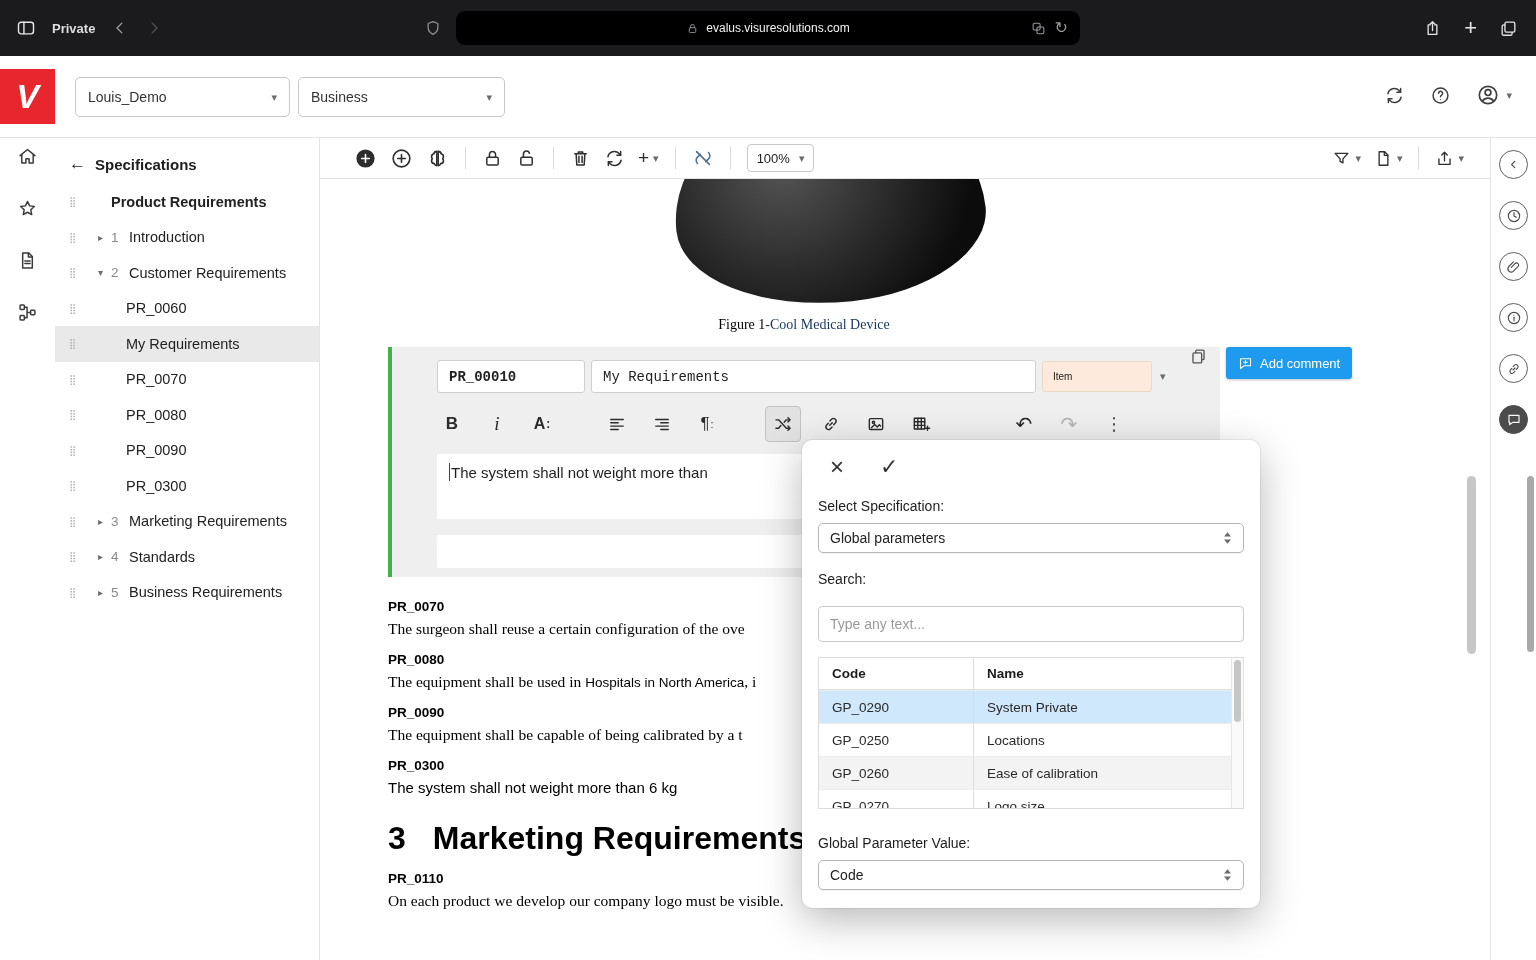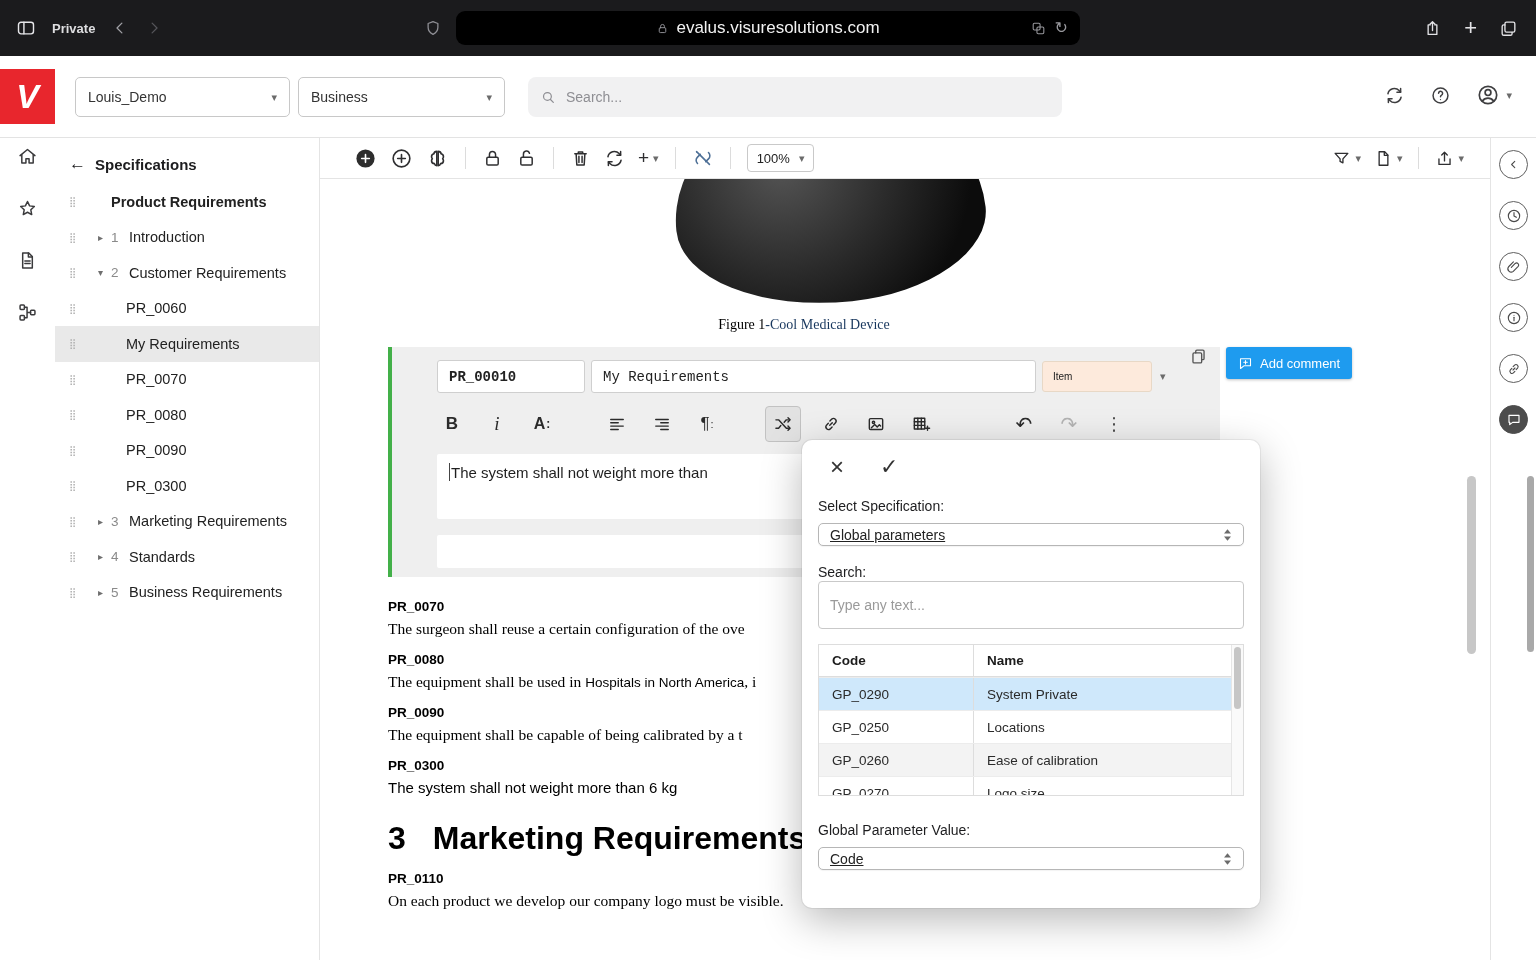--- a/index.html
+++ b/index.html
@@ -9,21 +9,21 @@
   svg.ic { fill:none; stroke:currentColor; stroke-width:1.7; stroke-linecap:round; stroke-linejoin:round; display:block; }
 
   
   .chrome { position:absolute; top:0; left:0; right:0; height:56px; background:#1b1b1d; color:#e7e7ea; }
   .chrome-left { position:absolute; left:16px; top:0; height:56px; display:flex; align-items:center; gap:16px; }
   .private { font-size:13px; font-weight:bold; color:#dedee0; }
   .nav-back { color:#a2a2a7; } .nav-fwd { color:#55555a; }
   .shield { position:absolute; left:424px; top:19px; color:#8f8f95; }
   .url-pill { position:absolute; left:456px; top:11px; width:624px; height:34px; background:#000; border-radius:9px; display:flex; align-items:center; justify-content:center; gap:7px; }
   .pill-lock { color:#98989d; }
-  .url-text { font-size:17px; color:#f2f2f2; }
+  .url-text { font-size:12px; color:#f2f2f2; }
   .pill-right { position:absolute; right:12px; top:0; height:34px; display:flex; align-items:center; gap:9px; color:#98989d; }
   .reload-glyph { font-size:16px; line-height:1; }
   .chrome-right { position:absolute; right:18px; top:0; height:56px; display:flex; align-items:center; gap:22px; color:#e3e3e6; }
   .plus-glyph { font-size:22px; line-height:1; font-weight:300; }
 
   
   .appbar { position:absolute; top:56px; left:0; right:0; height:82px; background:#fff; border-bottom:1px solid #e3e3e3; }
   .logo { position:absolute; left:0; top:13px; width:55px; height:55px; background:#e8262d; color:#fff; display:flex; align-items:center; justify-content:center; font-size:34px; font-weight:bold; font-style:italic; }
   .hdr-select { position:absolute; top:21px; height:40px; border:1px solid #c8c8c8; border-radius:5px; background:#fff; display:flex; align-items:center; justify-content:space-between; padding:0 12px; font-size:14px; color:#333; }
   .sel-project { left:75px; width:215px; }
@@ -115,22 +115,22 @@
   .rr-btn.active { background:#4c4c4c; border-color:#4c4c4c; color:#fff; }
   .page-scroll { position:absolute; right:2px; top:476px; width:7px; height:176px; background:#a9a9a9; border-radius:4px; z-index:60; }
 
   
   .popup { position:absolute; left:802px; top:440px; width:458px; height:468px; background:#fff; border-radius:10px; padding:14px 16px; z-index:50;
      box-shadow:0 12px 40px rgba(0,0,0,.28), 0 0 0 1px rgba(0,0,0,.06); }
   .pp-actions { display:flex; align-items:center; gap:36px; padding-left:12px; height:26px; }
   .pp-x { font-size:24px; color:#333; line-height:1; }
   .pp-check { font-size:22px; color:#333; line-height:1; }
   .pp-label { font-size:14px; color:#1d1d1f; margin-top:18px; }
-  .pp-select { margin-top:9px; height:23px; border:1px solid #b6b6b6; border-radius:5px; background:#fff; display:flex; align-items:center; justify-content:space-between; padding:0 11px; font-size:14px; color:#222; box-shadow:0 1px 1px rgba(0,0,0,.05);text-decoration:underline; }
-  .pp-input { margin-top:1px; width:100%; height:48px; border:1px solid #c9c9c9; border-radius:4px; padding:16px 11px; font-size:14px; color:#333; font-family:"Liberation Sans",sans-serif; }
+  .pp-select { margin-top:9px; height:30px; border:1px solid #b6b6b6; border-radius:5px; background:#fff; display:flex; align-items:center; justify-content:space-between; padding:0 11px; font-size:14px; color:#222; box-shadow:0 1px 1px rgba(0,0,0,.05); }
+  .pp-input { margin-top:19px; width:100%; height:36px; border:1px solid #c9c9c9; border-radius:4px; padding:16px 11px; font-size:14px; color:#333; font-family:"Liberation Sans",sans-serif; }
   .pp-input::placeholder { color:#9a9a9a; }
   .pp-table { margin-top:15px; position:relative; border:1px solid #ddd; height:152px; overflow:hidden; }
   .pt-row { display:flex; align-items:stretch; height:33px; border-top:1px solid #ececec; font-size:13.5px; color:#2a2a2a; }
   .pt-head { height:32px; border-top:none; border-bottom:1px solid #ddd; font-weight:bold; color:#1c1c1c; }
   .pt-c1 { width:155px; padding-left:13px; border-right:1px solid #ddd; display:flex; align-items:center; }
   .pt-c2 { flex:1; padding-left:13px; display:flex; align-items:center; }
   .pt-row.sel { background:#cfe8fb; }
   .pt-row.alt { background:#f3f3f3;text-align:center; }
   .pt-scroll { position:absolute; top:0; right:0; bottom:0; width:12px; background:#fafafa; border-left:1px solid #e6e6e6; }
   .pt-thumb { position:absolute; top:2px; left:2px; width:7px; height:62px; background:#c6c6c6; border-radius:4px; }
@@ -203,29 +203,20 @@
 
   <div class="appbar">
     <div class="logo">V</div>
     <div class="hdr-select sel-project">
       <span>Louis_Demo</span>
       <span class="caret-g">▾</span>
     </div>
     <div class="hdr-select sel-baseline">
       <span>Business</span>
       <span class="caret-g">▾</span>
-    </div>
-    <div class="hdr-search">
-      <span>
-        <svg class="ic" width="17" height="17" viewBox="0 0 24 24">
-            <circle cx="10.5" cy="10.5" r="5.5"></circle>
-            <path d="m14.8 14.8 4 4"></path>
-          </svg>
-      </span>
-      <input type="text" placeholder="Search..." style="">
     </div>
     <div class="hdr-icons">
       <span>
         <svg class="ic" width="21" height="21" viewBox="0 0 24 24">
             <path d="M4.5 10a7.5 7.5 0 0 1 12.8-3.6l1.7 1.7"></path>
             <path d="M19 4v4.2h-4.2"></path>
             <path d="M19.5 14a7.5 7.5 0 0 1-12.8 3.6l-1.7-1.7"></path>
             <path d="M5 20v-4.2h4.2"></path>
           </svg>
       </span>

